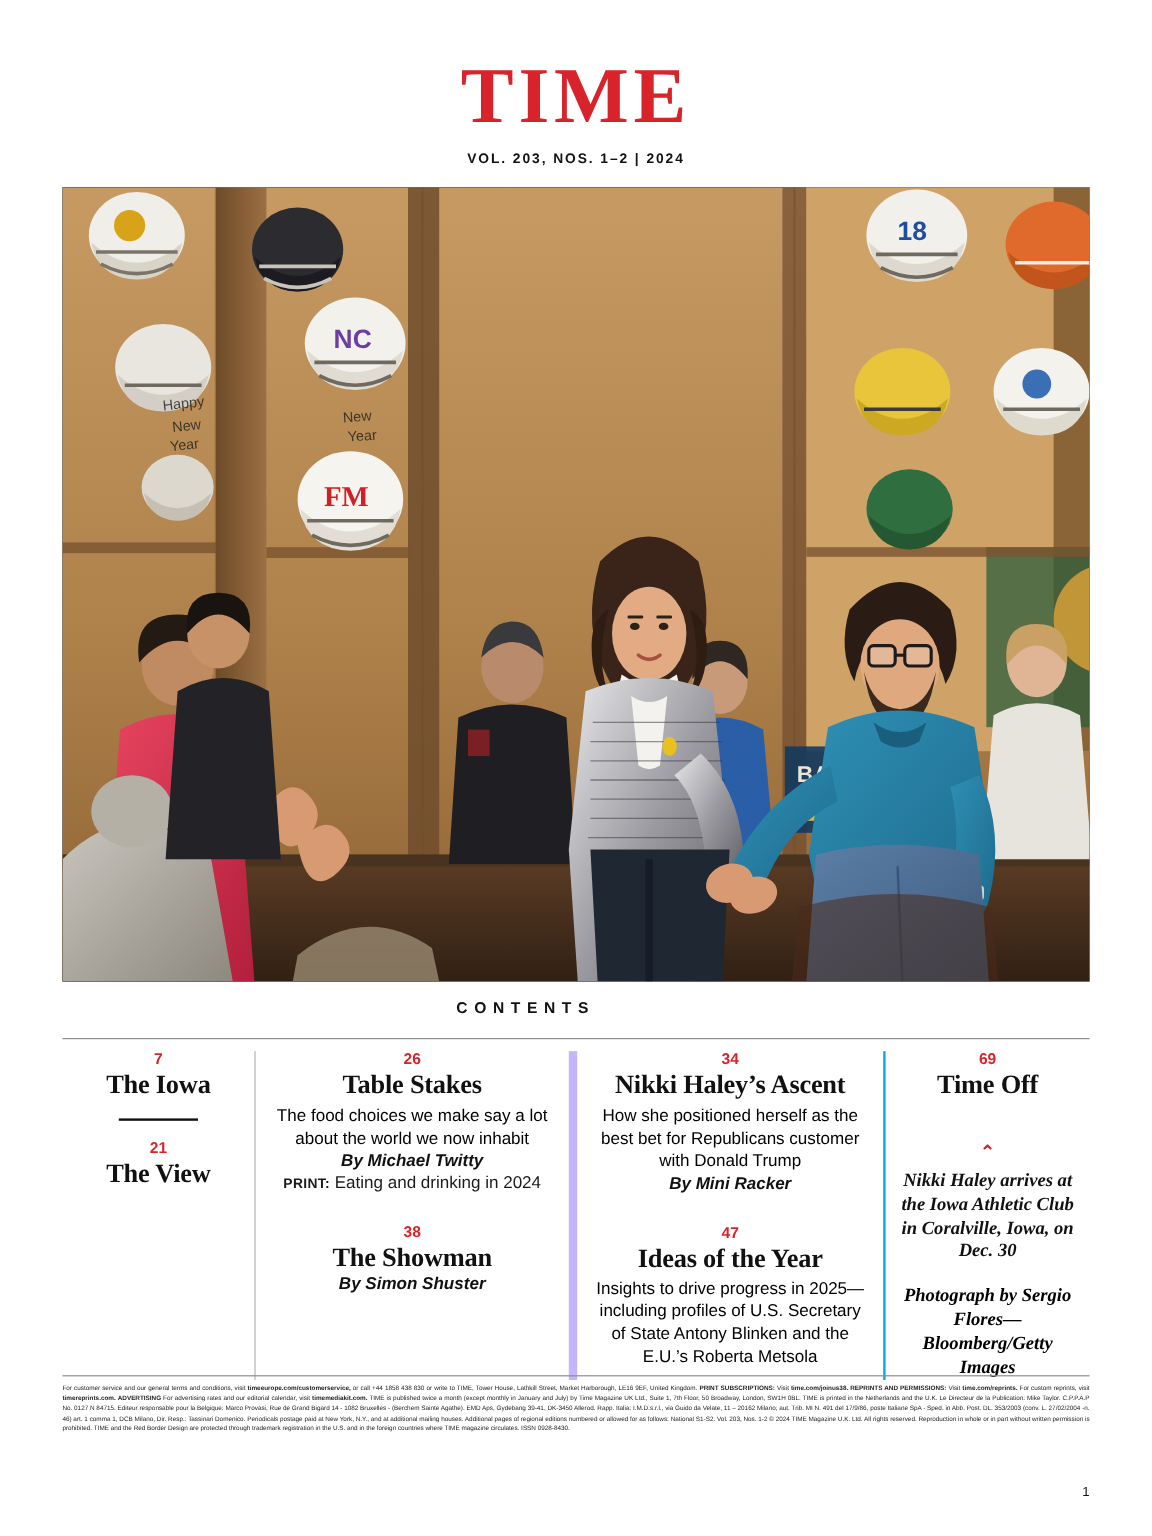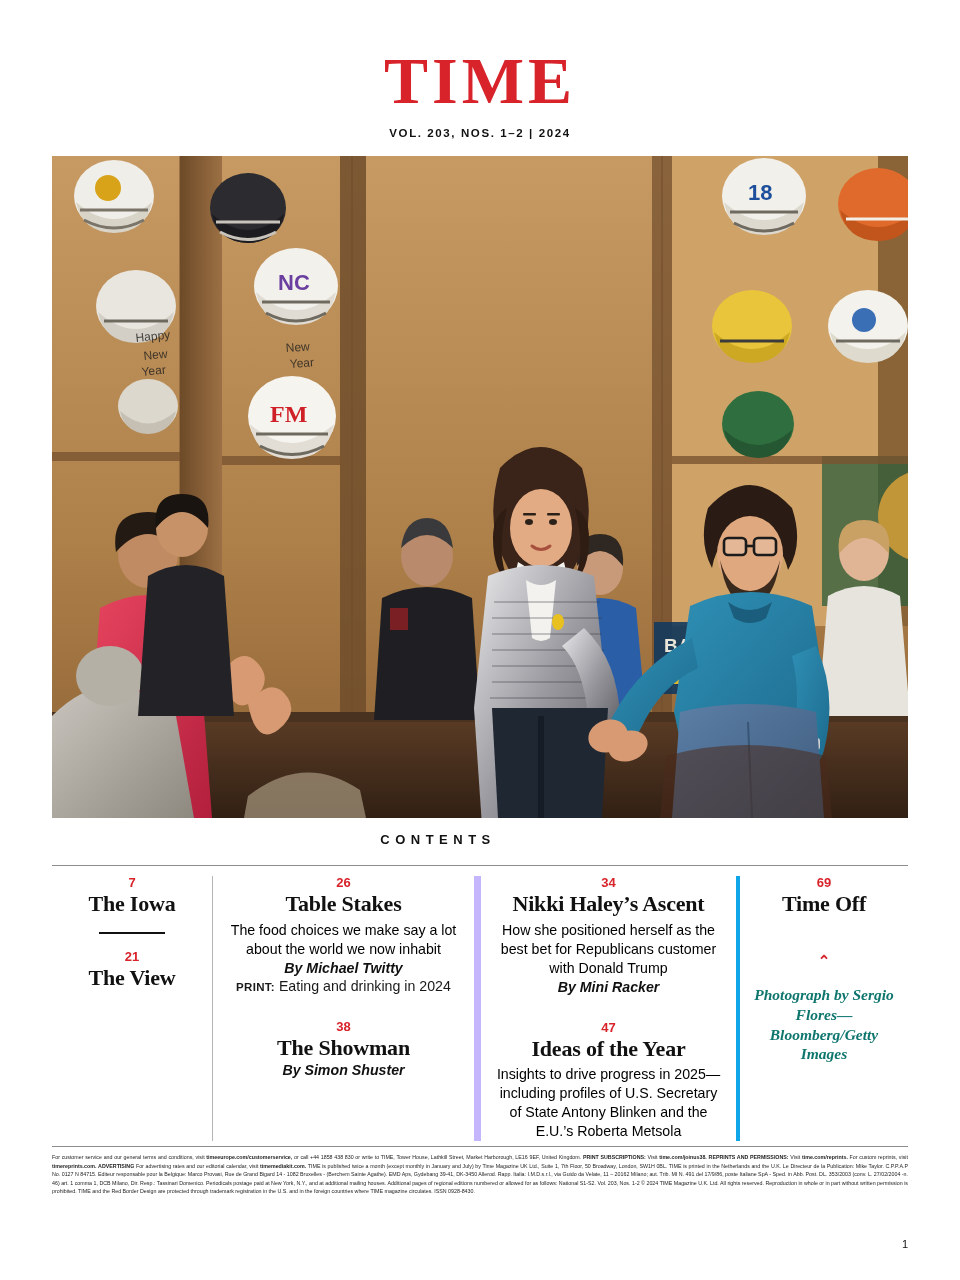--- a/index.html
+++ b/index.html
@@ -91,21 +91,21 @@
     left: 52px;
     width: 856px;
     display: flex;
   }
   .col {
     box-sizing: border-box;
   }
   .col-left   { width: 160px; padding: 0 8px; }
   .col-mid1   { width: 262px; padding: 0 14px; border-left: 1px solid #b5b5b5; }
   .col-mid2   { width: 262px; padding: 0 14px; border-left: 7px solid #c4b5fd; }
-  .col-right  { width: 172px; padding: 0 10px; border-left: 4px solid #0ea5e9; }
+  .col-right  { width: 172px; padding: 0 10px; border-left: 2px solid #0ea5e9; }
 
   .entry { text-align: center; }
   .pg {
     font-size: 13px;
     font-weight: 700;
     color: #d8232a;
     line-height: 1.1;
     margin-bottom: 2px;
   }
   .etitle {
@@ -165,21 +165,21 @@
     line-height: 1.28;
     color: #111;
     text-align: center;
   }
   .credit {
     font-family: "Liberation Serif", serif;
     font-style: italic;
     font-weight: 700;
     font-size: 15.5px;
     line-height: 1.28;
-    color: #0f766e;
+    color: #000000;
     text-align: center;
     margin-top: 17px;
   }
 
   
   .rule-bottom {
     position: absolute;
     top: 1146px;
     left: 52px;
     width: 856px;
@@ -554,20 +554,21 @@
         <div class="edesc">Insights to drive progress in 2025—including profiles of U.S. Secretary of State Antony Blinken and the E.U.’s Roberta Metsola</div>
       </div>
     </div>
 
     <div class="col col-right">
       <div class="entry">
         <div class="pg">69</div>
         <div class="etitle">Time Off</div>
       </div>
       <div class="caret">⌃</div>
+      <div class="caption">Nikki Haley arrives at the Iowa Athletic Club in Coralville, Iowa, on Dec. 30</div>
       <div class="credit">Photograph by Sergio Flores—Bloomberg/Getty Images</div>
     </div>
   </div>
 
   <div class="rule-bottom"></div>
   <div class="fineprint"><span>For customer service and our general terms and conditions, visit </span><b>timeeurope.com/customerservice,</b><span> or call +44 1858 438 830 or write to TIME, Tower House, Lathkill Street, Market Harborough, LE16 9EF, United Kingdom. </span><b>PRINT SUBSCRIPTIONS:</b><span> Visit </span><b>time.com/joinus38.</b><span> </span><b>REPRINTS AND PERMISSIONS:</b><span> Visit </span><b>time.com/reprints.</b><span> For custom reprints, visit </span><b>timereprints.com.</b><span> </span><b>ADVERTISING</b><span> For advertising rates and our editorial calendar, visit </span><b>timemediakit.com.</b><span> TIME is published twice a month (except monthly in January and July) by Time Magazine UK Ltd., Suite 1, 7th Floor, 50 Broadway, London, SW1H 0BL. TIME is printed in the Netherlands and the U.K. Le Directeur de la Publication: Mike Taylor. C.P.P.A.P No. 0127 N 84715. Editeur responsable pour la Belgique: Marco Provasi, Rue de Grand Bigard 14 - 1082 Bruxelles - (Berchem Sainte Agathe). EMD Aps, Gydebang 39-41, DK-3450 Allerod. Rapp. Italia: I.M.D.s.r.l., via Guido da Velate, 11 – 20162 Milano; aut. Trib. MI N. 491 del 17/9/86, poste Italiane SpA - Sped. in Abb. Post. DL. 353/2003 (conv. L. 27/02/2004 -n. 46) art. 1 comma 1, DCB Milano, Dir. Resp.: Tassinari Domenico. Periodicals postage paid at New York, N.Y., and at additional mailing houses. Additional pages of regional editions numbered or allowed for as follows: National S1-S2. Vol. 203, Nos. 1-2 © 2024 TIME Magazine U.K. Ltd. All rights reserved. Reproduction in whole or in part without written permission is prohibited. TIME and the Red Border Design are protected through trademark registration in the U.S. and in the foreign countries where TIME magazine circulates. ISSN 0928-8430.</span></div>
 
   <div class="page-num">1</div>
 </div>
 

